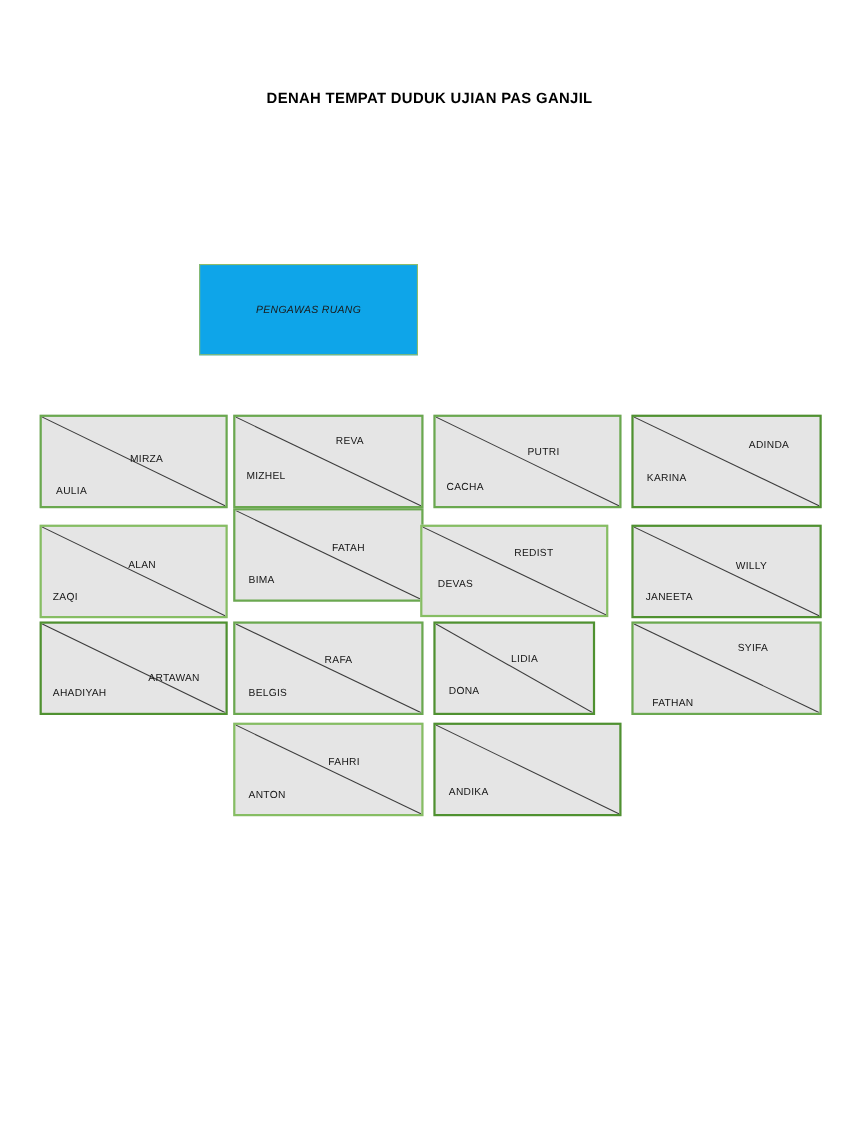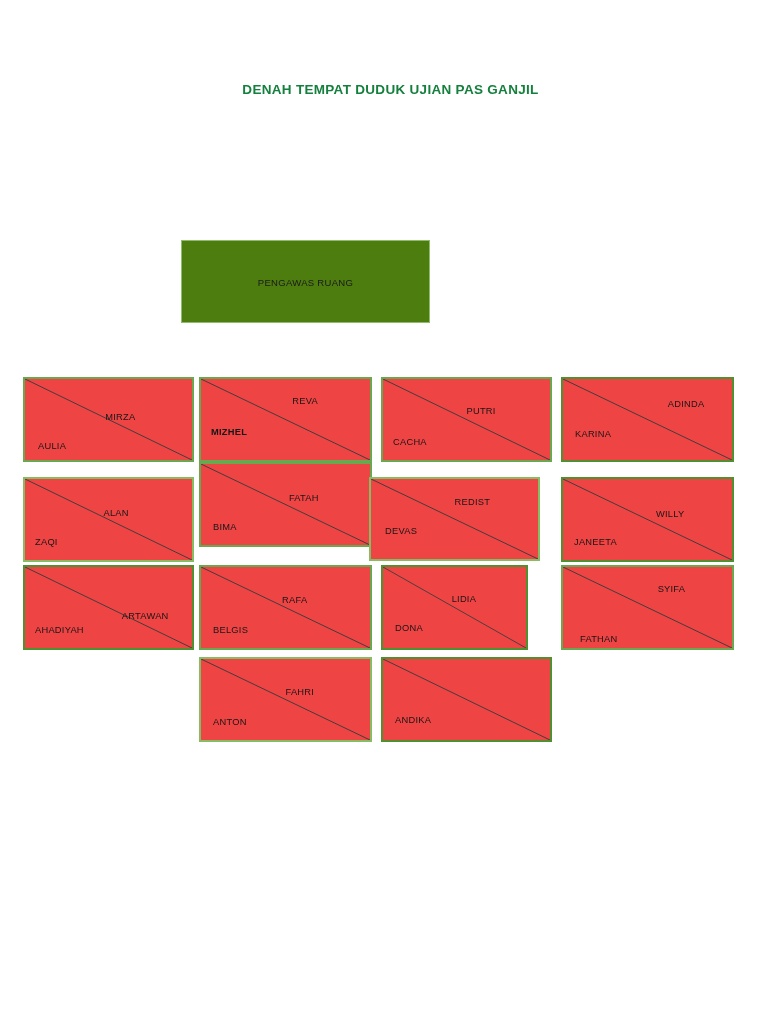--- a/index.html
+++ b/index.html
@@ -22,54 +22,56 @@
     top: 75px;
     left: 0;
     width: 768px;
     text-align: center;
   }
   .title-line {
     font-size: 13.5px;
     font-weight: bold;
     letter-spacing: 0.3px;
     line-height: 29px;
-    color: #15803d;
+    color: #000000;
     padding-left: 13px;
   }
 
   
   .supervisor-box {
     position: absolute;
     left: 181px;
     top: 240px;
-    width: 249px;
+    width: 199px;
     height: 83px;
     border: 1.5px solid #8fbc6a;
     box-sizing: border-box;
-    background: #4d7c0f;
+    background: #0ea5e9;
+    font-style: italic;
   }
   .supervisor-label {
     position: absolute;
     left: 0;
     right: 0;
     top: 50%;
     transform: translateY(-50%);
     text-align: center;
     font-size: 9.5px;
     letter-spacing: 0.3px;
     color: #1a1a1a;
   }
 
   
   .desk {
     position: absolute;
     box-sizing: border-box;
-    background: #ef4444;
+    background: #e5e5e5;
     border: 2px solid #4f9130;
     overflow: hidden;
+    margin-left: 13px;
   }
   .desk.light {
     border-color: #86bd63;
   }
   .desk.mid {
     border-color: #6aa84f;
   }
   .desk-diagonal {
     position: absolute;
     left: 0;
@@ -109,21 +111,21 @@
         <line x1="0" y1="0" x2="171" y2="85"></line>
       </svg>
       <div class="name name-upper" style="top: 33px; left: 48%;">MIRZA</div>
       <div class="name name-lower" style="top: 62px; left: 13px;">AULIA</div>
     </div>
     <div class="desk mid" style="left: 199px; top: 377px; width: 173px; height: 85px;">
       <svg class="desk-diagonal" viewBox="0 0 173 85" preserveAspectRatio="none">
         <line x1="0" y1="0" x2="173" y2="85"></line>
       </svg>
       <div class="name name-upper" style="top: 17px; left: 54%;">REVA</div>
-      <div class="name name-lower" style="top: 48px; left: 10px; font-weight: bold;">MIZHEL</div>
+      <div class="name name-lower" style="top: 48px; left: 10px;">MIZHEL</div>
     </div>
     <div class="desk mid" style="left: 381px; top: 377px; width: 171px; height: 85px;">
       <svg class="desk-diagonal" viewBox="0 0 171 85" preserveAspectRatio="none">
         <line x1="0" y1="0" x2="171" y2="85"></line>
       </svg>
       <div class="name name-upper" style="top: 27px; left: 50%;">PUTRI</div>
       <div class="name name-lower" style="top: 58px; left: 10px;">CACHA</div>
     </div>
     <div class="desk" style="left: 561px; top: 377px; width: 173px; height: 85px;">
       <svg class="desk-diagonal" viewBox="0 0 173 85" preserveAspectRatio="none">

